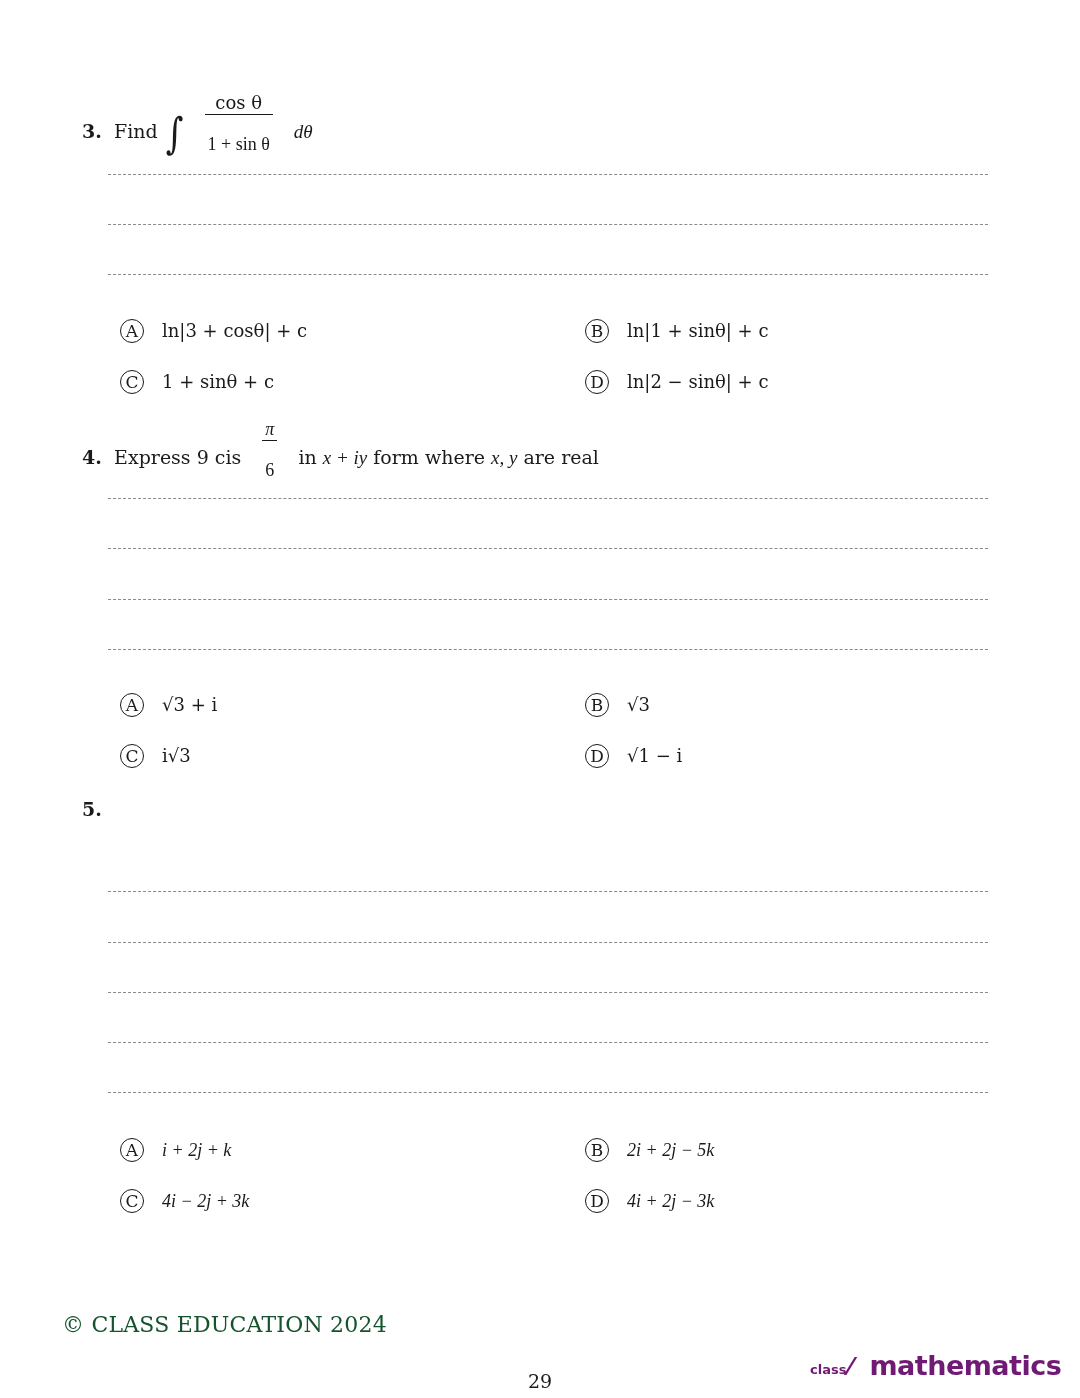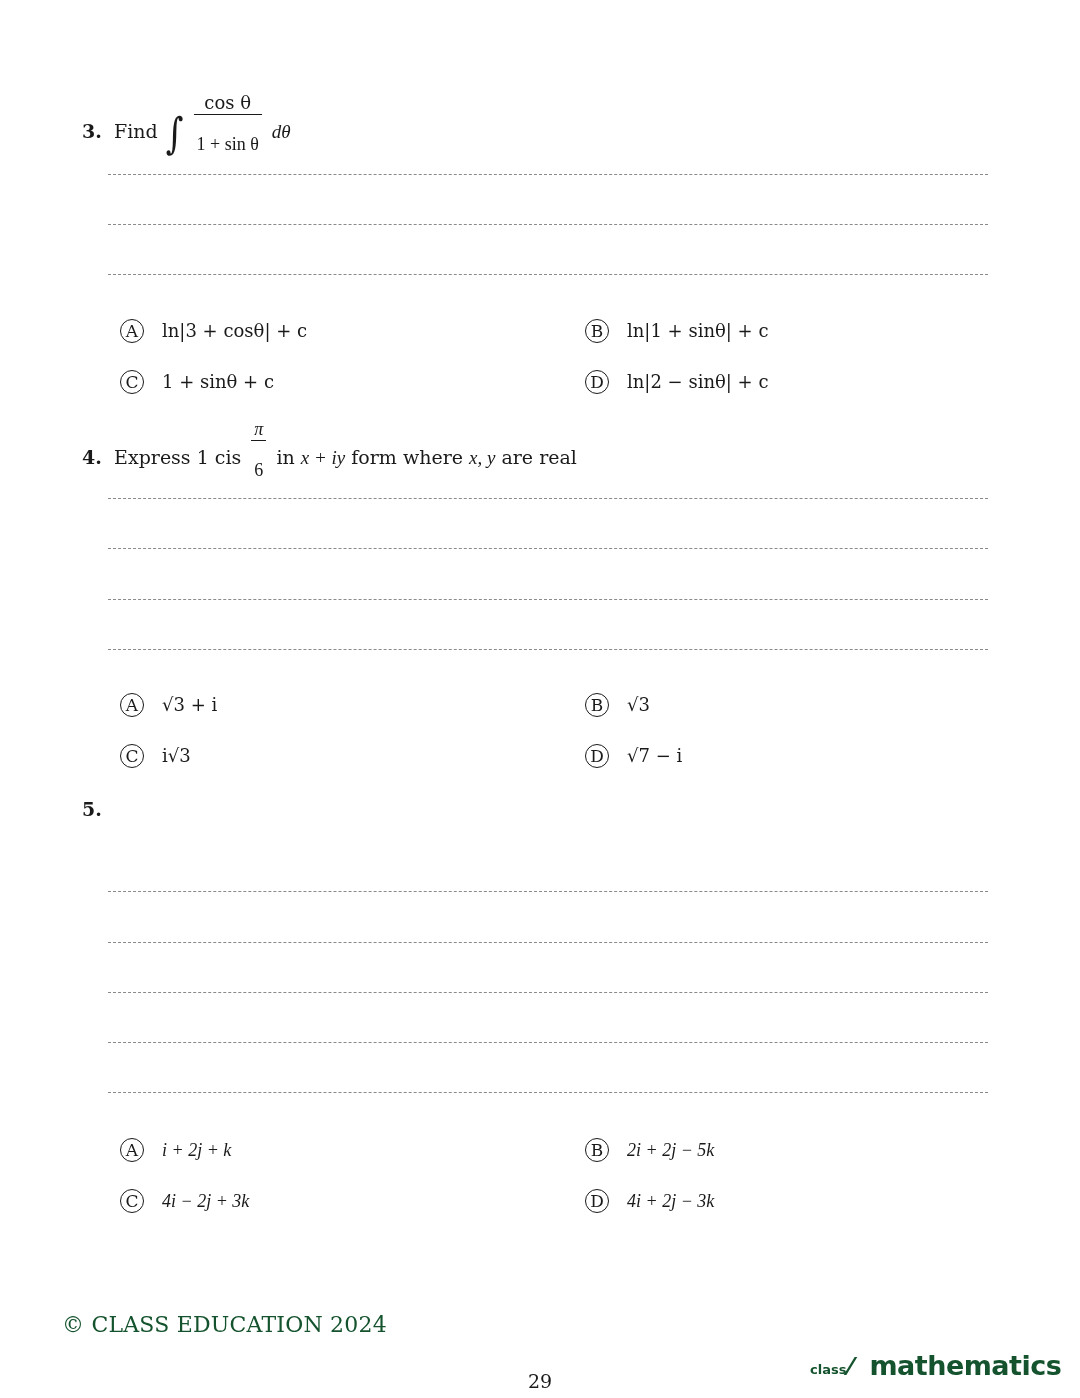--- a/index.html
+++ b/index.html
@@ -3,33 +3,33 @@
 <meta charset="utf-8">
 <style>
   html, body { margin: 0; padding: 0; background: #ffffff; }
   body { width: 1080px; height: 1398px; position: relative; overflow: hidden;
          font-family: "DejaVu Serif", "Liberation Serif", serif; color: #1a1a1a; }
   .page { position: absolute; left: 0; top: 0; width: 1080px; height: 1198px; }
   .q-head { position: absolute; left: 82px; font-size: 19px; line-height: 24px; white-space: nowrap; }
   .q-num { font-weight: bold; display: inline-block; width: 26px; }
   .q-text-block { position: absolute; left: 108px; width: 885px; font-size: 19px; line-height: 25px; }
   .math { font-family: Liberation Serif, serif; font-style: italic; }
-  .frac { display: inline-flex; flex-direction: column; align-items: center; vertical-align: middle; margin: 0 4px; font-size: 18px; line-height: 22px; }
+  .frac { display: inline-flex; flex-direction: column; align-items: center; vertical-align: middle; margin: 0 15px; font-size: 18px; line-height: 22px; }
   .frac .num { padding: 0 3px; }
   .frac .den { border-top: 1.3px solid #1a1a1a; padding: 18px 3px; font-family: Liberation Serif, serif; }
   .integral { font-size: 34px; display: inline-block; vertical-align: middle; transform: scaleY(1.25); margin-left: 2px; font-family: "DejaVu Serif", serif; }
   .dline { position: absolute; left: 108px; width: 880px; height: 0; border-top: 1.6px dashed #8a8a8a; }
   .opt { position: absolute; font-size: 19px; line-height: 26px; white-space: nowrap; display: flex; align-items: center; }
   .bubble { width: 24px; height: 24px; border: 1.3px solid #1a1a1a; border-radius: 50%; display: inline-flex; align-items: center; justify-content: center; font-size: 17px; box-sizing: border-box; margin-right: 18px; font-family: "DejaVu Serif", serif; }
   .opt-text { font-size: 18px; }
   .col-l { left: 120px; }
   .col-r { left: 585px; }
   .footer-copy { position: absolute; left: 62px; top: 1312px; font-size: 22px; color: #14532d; letter-spacing: 0.2px; }
   .footer-page { position: absolute; left: 528px; top: 1370px; font-size: 19px; color: #1a1a1a; }
-  .logo { position: absolute; left: 810px; top: 1350px; display: flex; align-items: flex-end; color: #14532d; font-family: "DejaVu Sans", "Liberation Sans", sans-serif; }
+  .logo { position: absolute; left: 810px; top: 1350px; display: flex; align-items: flex-end; color: #701a75; font-family: "DejaVu Sans", "Liberation Sans", sans-serif; }
   .logo-small { font-size: 13px; font-weight: bold; margin-right: 2px; margin-bottom: 4px; }
   .logo-big { font-size: 27px; font-weight: bold; letter-spacing: -0.5px; margin-left: 16px; }
   .logo-mark { font-size: 24px; font-weight: bold; margin-right: 1px; }
 </style>
 </head>
 <body>
 
 <div class="page">
 
   <div class="q-head" style="top:92px;">
@@ -59,21 +59,21 @@
     <span class="bubble">C</span>
     <span class="opt-text">1 + sinθ + c</span>
   </div>
   <div class="opt col-r" style="top:369px;">
     <span class="bubble">D</span>
     <span class="opt-text">ln|2 − sinθ| + c</span>
   </div>
 
   <div class="q-head" style="top:418px;">
     <span class="q-num">4.</span>
-    <span>Express 1 cis</span>
+    <span>Express 9 cis</span>
     <span class="frac">
       <span class="num math">π</span>
       <span class="den">6</span>
     </span>
     <span>in</span>
     <span class="math">x + iy</span>
     <span>form where</span>
     <span class="math">x, y</span>
     <span>are real</span>
   </div>
@@ -90,21 +90,21 @@
   <div class="opt col-r" style="top:692px;">
     <span class="bubble">B</span>
     <span class="opt-text">√3</span>
   </div>
   <div class="opt col-l" style="top:743px;">
     <span class="bubble">C</span>
     <span class="opt-text">i√3</span>
   </div>
   <div class="opt col-r" style="top:743px;">
     <span class="bubble">D</span>
-    <span class="opt-text">√7 − i</span>
+    <span class="opt-text">√1 − i</span>
   </div>
 
   <div class="q-head" style="top:797px;">
     <span class="q-num">5.</span>
   </div>
 
   <div class="dline" style="top:891px;"></div>
   <div class="dline" style="top:942px;"></div>
   <div class="dline" style="top:992px;"></div>
   <div class="dline" style="top:1042px;"></div>

